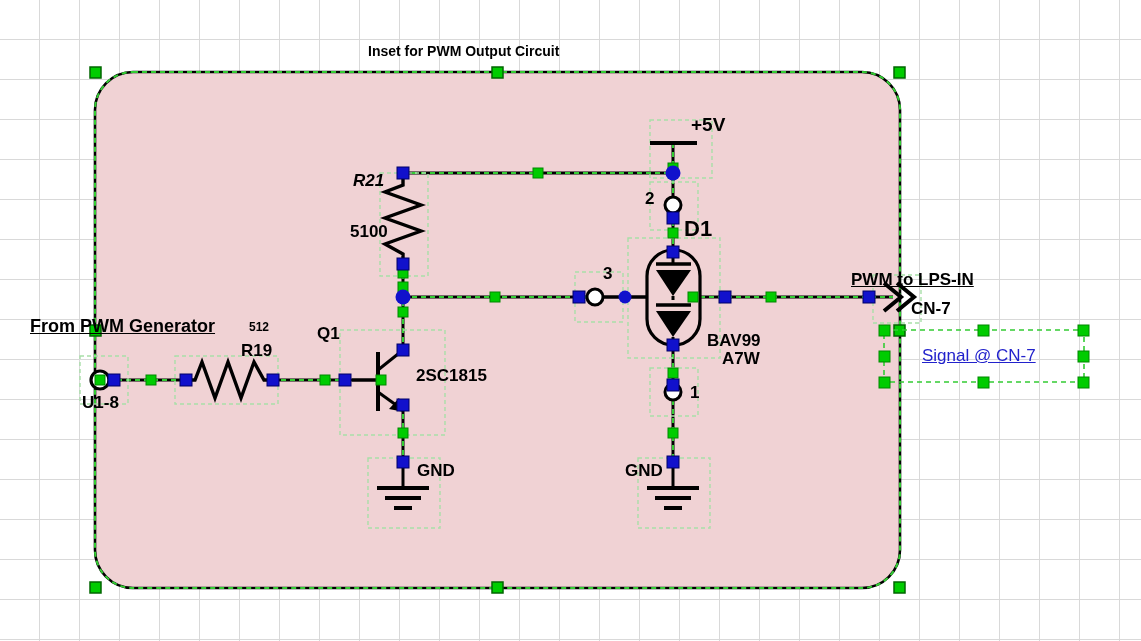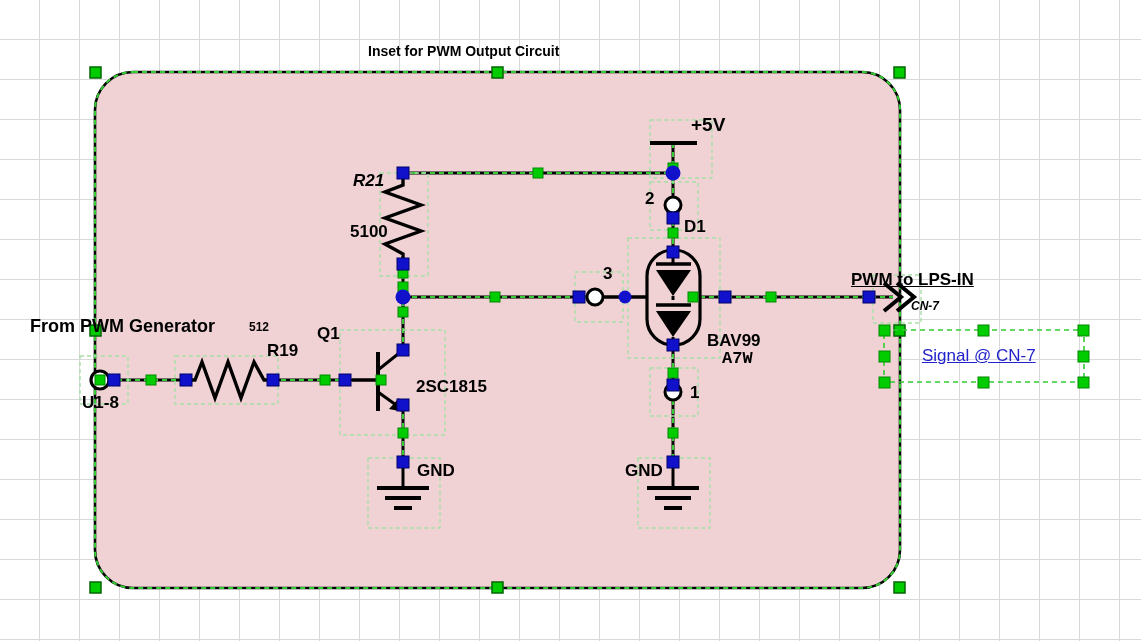--- a/index.html
+++ b/index.html
@@ -26,39 +26,39 @@
     color:#000000;
     font-weight:bold;
     white-space:nowrap;
     line-height:1;
     font-family:"Liberation Sans", sans-serif;
   }
   #title{
     left:368px;top:44px;
     font-size:14px;
   }
-  #lbl-from{left:30px;top:317px;font-size:18px;}
+  #lbl-from{left:30px;top:317px;font-size:18px;text-decoration:underline;}
   #lbl-u111{left:82px;top:394px;font-size:17px;}
   #lbl-r19v{left:249px;top:321px;font-size:12px;}
-  #lbl-r19{left:241px;top:342px;font-size:17px;margin-left:26px;}
+  #lbl-r19{left:241px;top:342px;font-size:17px;}
   #lbl-q1{left:317px;top:325px;font-size:17px;}
-  #lbl-2sc{left:416px;top:378px;font-size:17px;}
+  #lbl-2sc{left:416px;top:367px;font-size:17px;}
   #lbl-r21{left:353px;top:172px;font-size:17px;font-style:italic;}
   #lbl-5100{left:350px;top:216px;font-size:17px;margin-top:7px;}
   #lbl-gnd1{left:417px;top:462px;font-size:17px;}
   #lbl-5v{left:655px;top:115px;font-size:19px;margin-left:36px;}
   #lbl-p2{left:645px;top:190px;font-size:17px;font-weight:bold;}
-  #lbl-d1{left:684px;top:218px;font-size:17px;}
+  #lbl-d1{left:684px;top:218px;font-size:22px;}
   #lbl-p3{left:603px;top:265px;font-size:17px;}
   #lbl-p1{left:690px;top:384px;font-size:17px;}
   #lbl-bav{left:707px;top:332px;font-size:17px;}
-  #lbl-a7w{left:722px;top:350px;font-size:17px;font-family:Liberation Mono, monospace;}
+  #lbl-a7w{left:722px;top:350px;font-size:17px;}
   #lbl-gnd2{left:625px;top:462px;font-size:17px;}
   #lbl-pwmout{left:851px;top:271px;font-size:17px;text-decoration:underline;}
-  #lbl-cn7{left:911px;top:300px;font-size:12px;font-style:italic;}
+  #lbl-cn7{left:911px;top:300px;font-size:17px;}
   #link-signal{
     position:absolute;left:922px;top:346px;
     font-size:17px;
     color:#2222cc;
     text-decoration:underline;
     font-family:"Liberation Sans", sans-serif;
     white-space:nowrap;
     cursor:pointer;
     text-align:right;
   }

